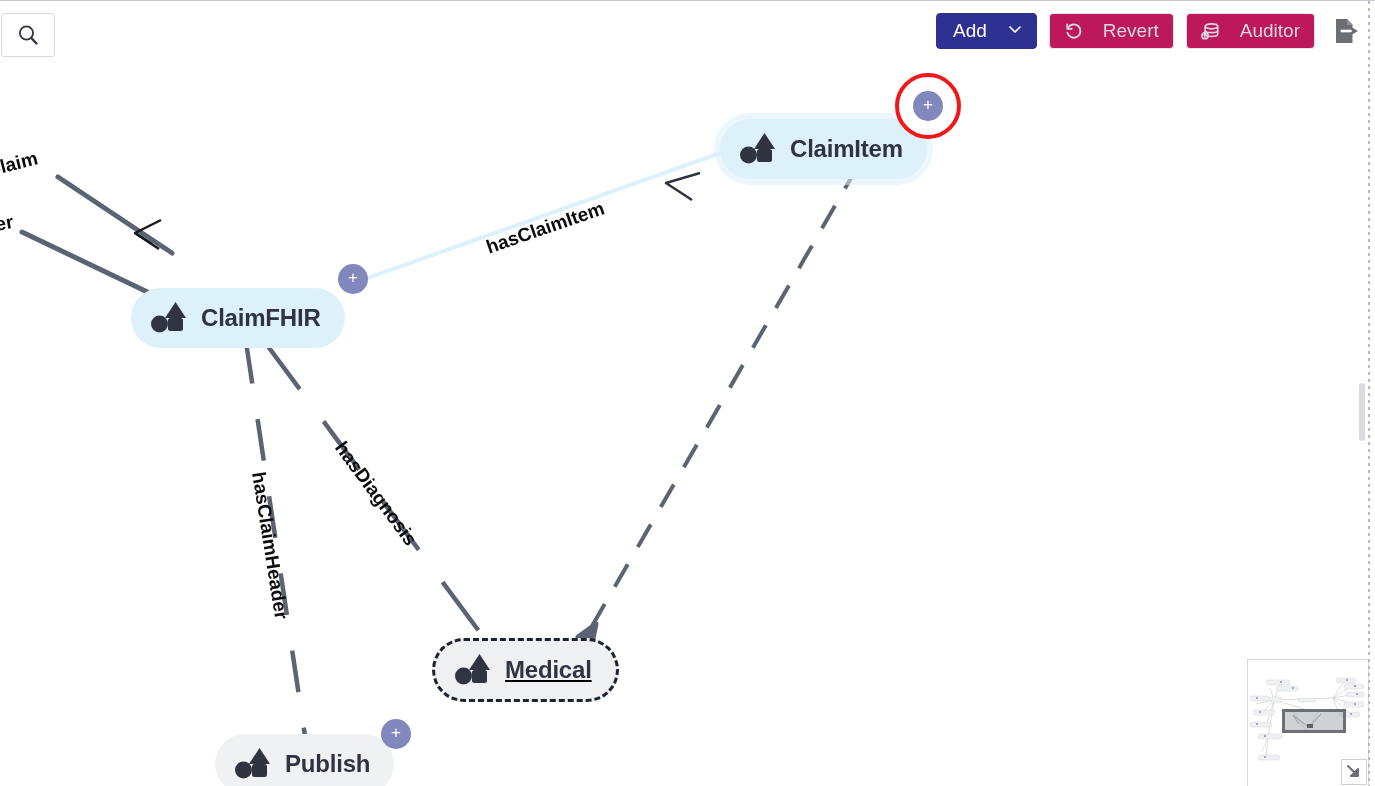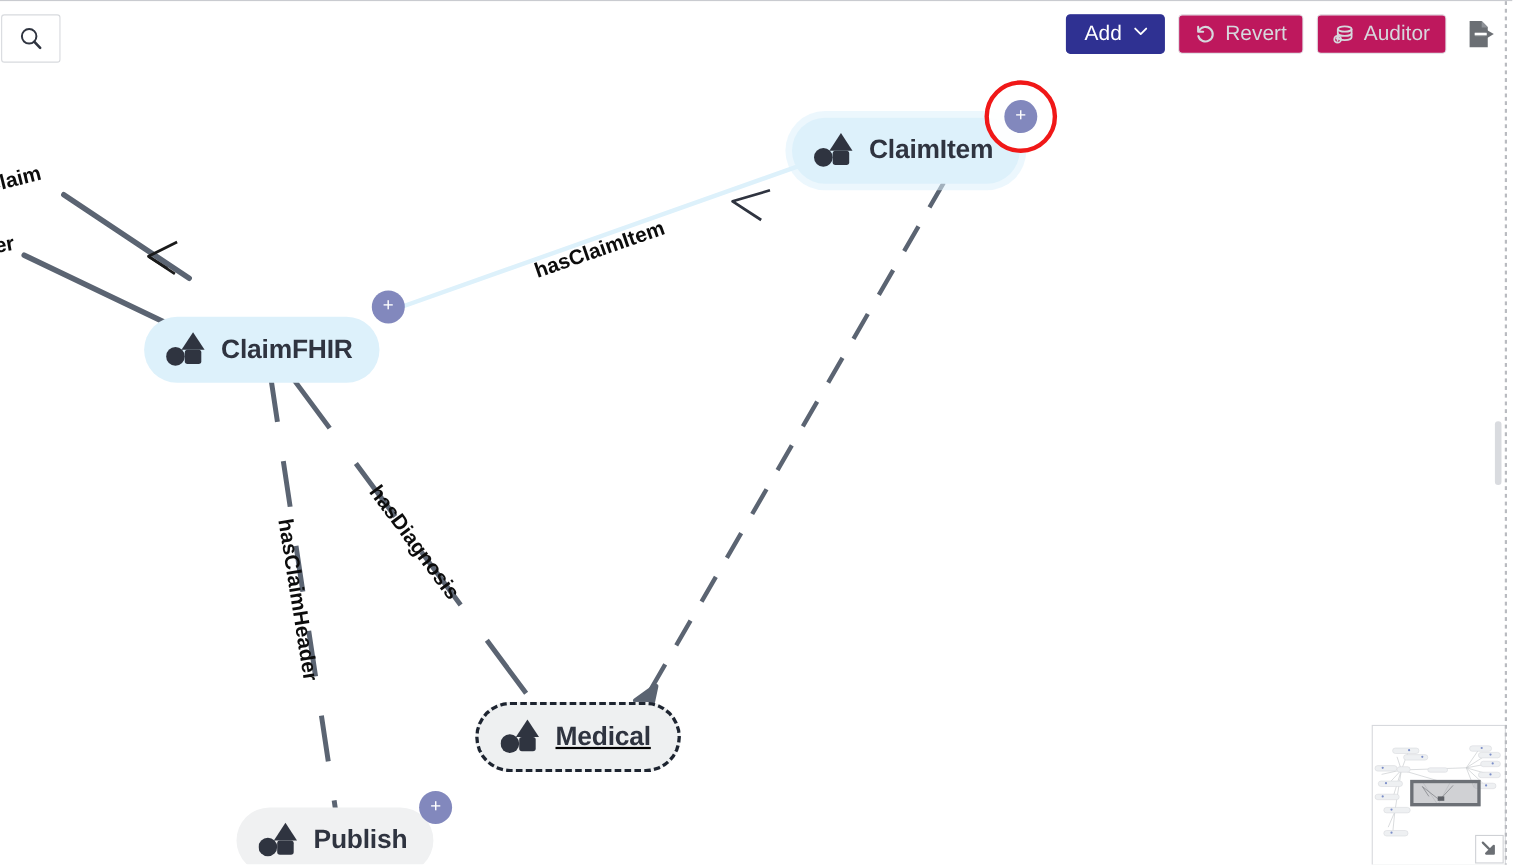--- a/index.html
+++ b/index.html
@@ -38,21 +38,21 @@
 
   .right-actions {
     position: absolute; right: 12px; top: 12px;
     height: 36px;
     display: flex; align-items: center; gap: 12px;
   }
   .btn {
     height: 36px;
     border-radius: 4px;
     font-size: 19px;
-    display: inline-flex; align-items: center; gap: 9px;
+    display: inline-flex; align-items: center; gap: 20px;
     padding: 0 14px;
     white-space: nowrap;
     cursor: pointer;
     border: 1px solid transparent;
     background: #ffffff;
   }
   .btn-add {
     background: #2f3192;
     color: #ffffff;
     border-color: #2f3192;
@@ -95,21 +95,21 @@
   .node .glyph { flex: none; display: block; }
   .node .label {
     font-size: 24px;
     font-weight: bold;
     color: #2f3440;
     letter-spacing: -0.2px;
     line-height: 1;
     white-space: nowrap;
   }
   .node.blue  { background: #ddf1fb; }
-  .node.blue.glow { box-shadow: 0 0 0 6px rgba(221,241,251,0.55); }
+  .node.blue.glow { box-shadow: 0 0 0 6px rgba(221,241,251,0.55); margin-top: 12px; }
   .node.grey  { background: #f0f1f2; }
   .node.dashed {
     background: #eef0f1;
     border: 3px dashed #1d2430;
   }
 
   .plus-badge {
     position: absolute;
     width: 30px; height: 30px;
     border-radius: 50%;

